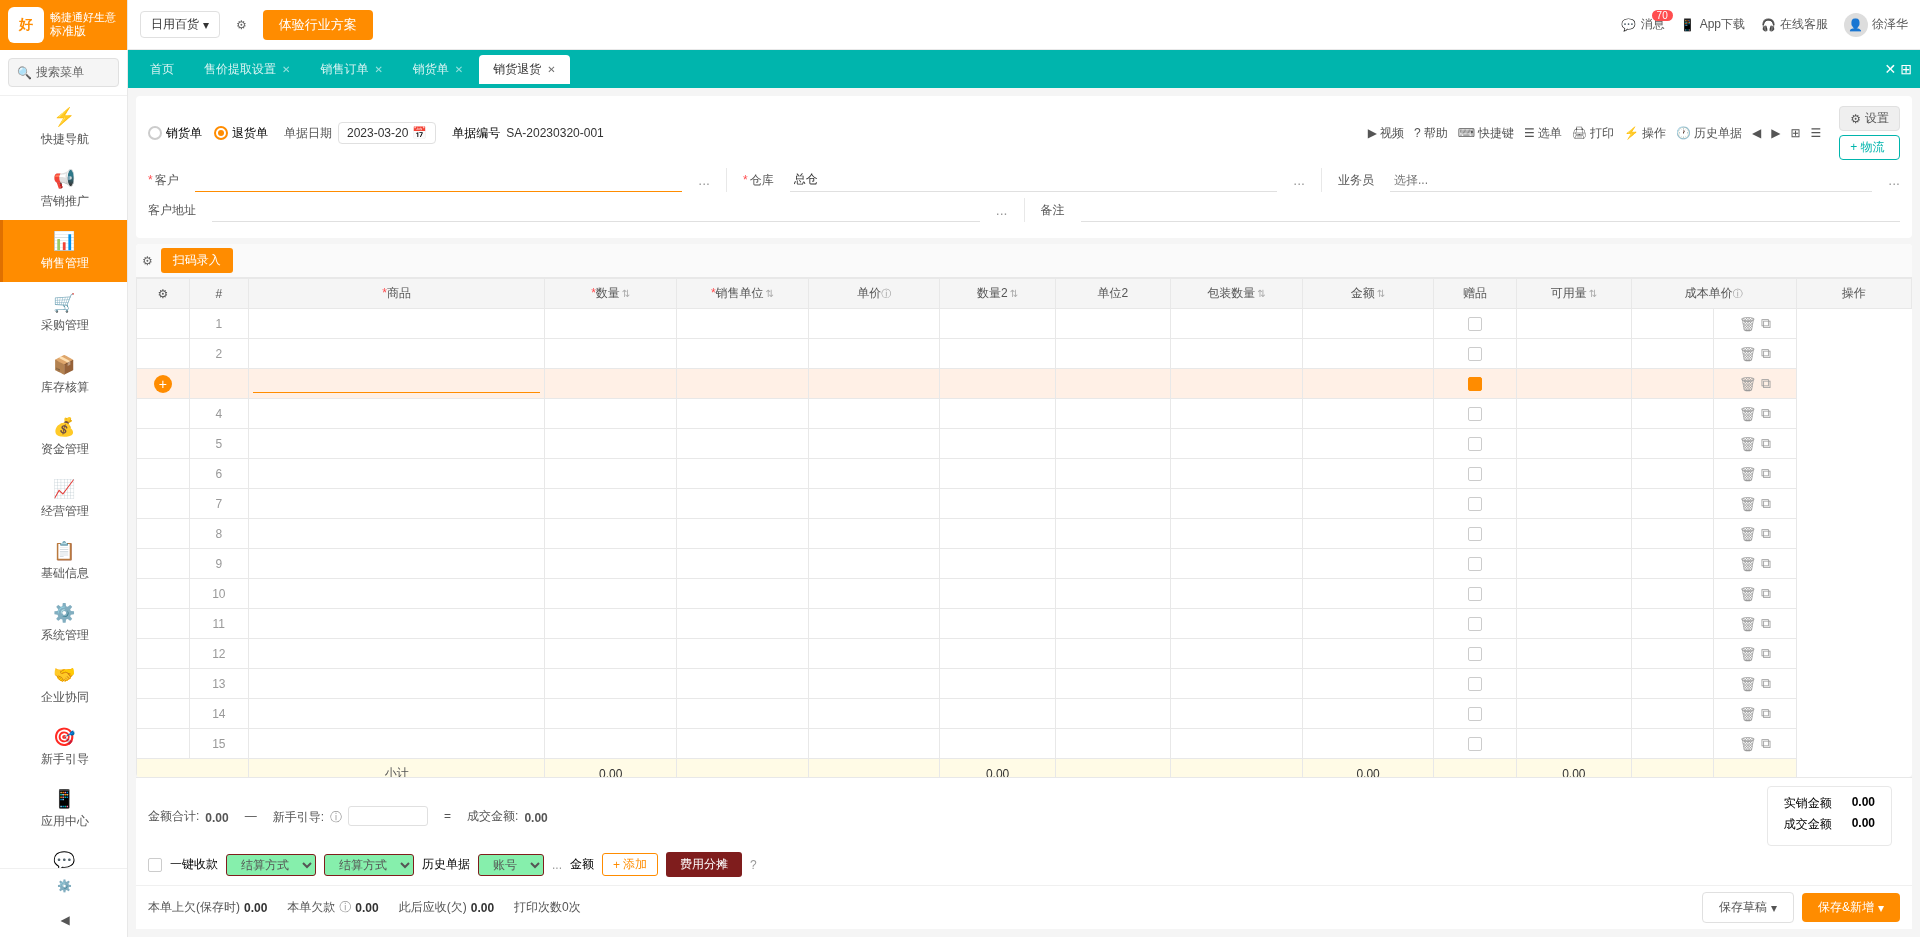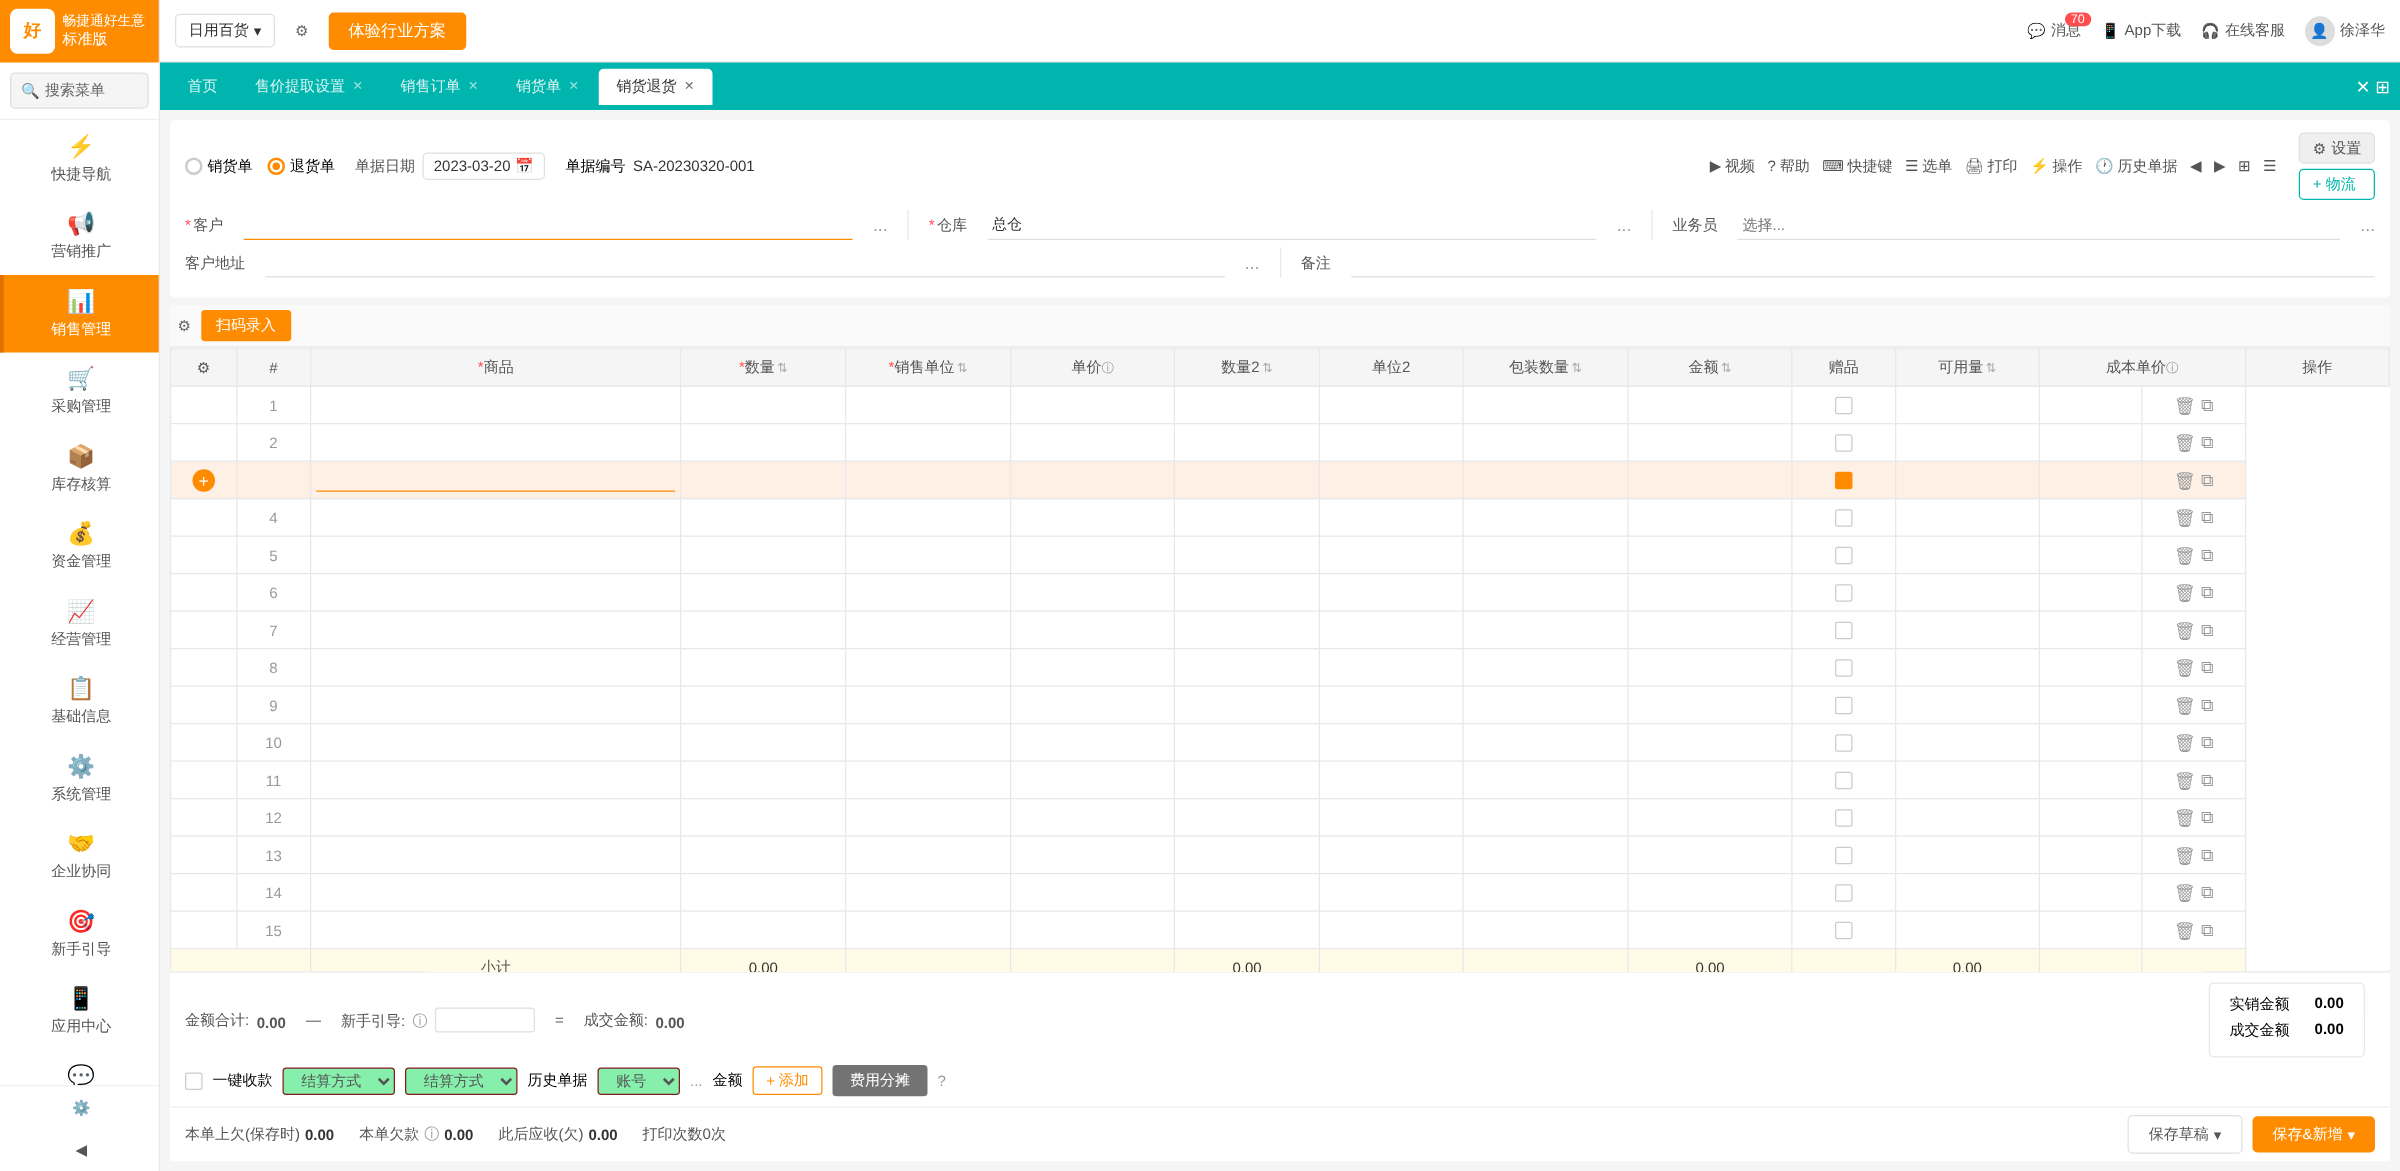--- a/index.html
+++ b/index.html
@@ -94,21 +94,21 @@
     
     .footer-bar { background: #fff; padding: 8px 12px; border-top: 1px solid #e8e8e8; }
     .footer-row1 { display: flex; align-items: center; gap: 16px; margin-bottom: 6px; }
     .footer-sum { display: flex; align-items: flex-end; gap: 6px; color: #555; }
     .footer-minus { color: #555; }
     .footer-equals { color: #555; }
     .footer-row2 { display: flex; align-items: center; gap: 8px; }
     .footer-checkbox { width: 14px; height: 14px; border: 1px solid #ccc; border-radius: 2px; cursor: pointer; }
     .footer-select { border: 1px solid #7f1d1d; border-radius: 3px; padding: 2px 10px; color: #555; background: #86efac; cursor: pointer; }
     .footer-add-btn { background: #fff; border: 1px solid #ff8c00; color: #ff8c00; border-radius: 3px; padding: 2px 10px; cursor: pointer; display: flex; align-items: center; gap: 3px; }
-    .footer-split-btn { background: #737373; border: none; color: #fff; border-radius: 3px; padding: 4px 14px; cursor: pointer; }
+    .footer-split-btn { background: #7f1d1d; border: none; color: #fff; border-radius: 3px; padding: 4px 14px; cursor: pointer; }
     .footer-bottom { background: #fff; padding: 6px 12px; border-top: 1px solid #f0f0f0; display: flex; align-items: center; gap: 20px; }
     .footer-stat { display: flex; align-items: center; gap: 4px; color: #555; }
     .footer-stat-val { color: #333; font-weight: bold; }
     .footer-actions { margin-left: auto; display: flex; align-items: center; gap: 8px; }
     .btn-save-draft { border: 1px solid #e0e0e0; border-radius: 4px; padding: 6px 16px; cursor: pointer; color: #555; background: #fff; display: flex; align-items: center; gap: 4px; }
     .btn-save-new { background: #ff8c00; color: #fff; border: none; border-radius: 4px; padding: 6px 16px; cursor: pointer; display: flex; align-items: center; gap: 4px; }
     .summary-item { display: flex; justify-content: space-between; gap: 20px; margin-bottom: 4px; }
 
     .summary-box { background: #fff; border: 1px solid #e8e8e8; border-radius: 4px; padding: 8px 16px; margin-left: auto; margin-right: 8px; }
 

